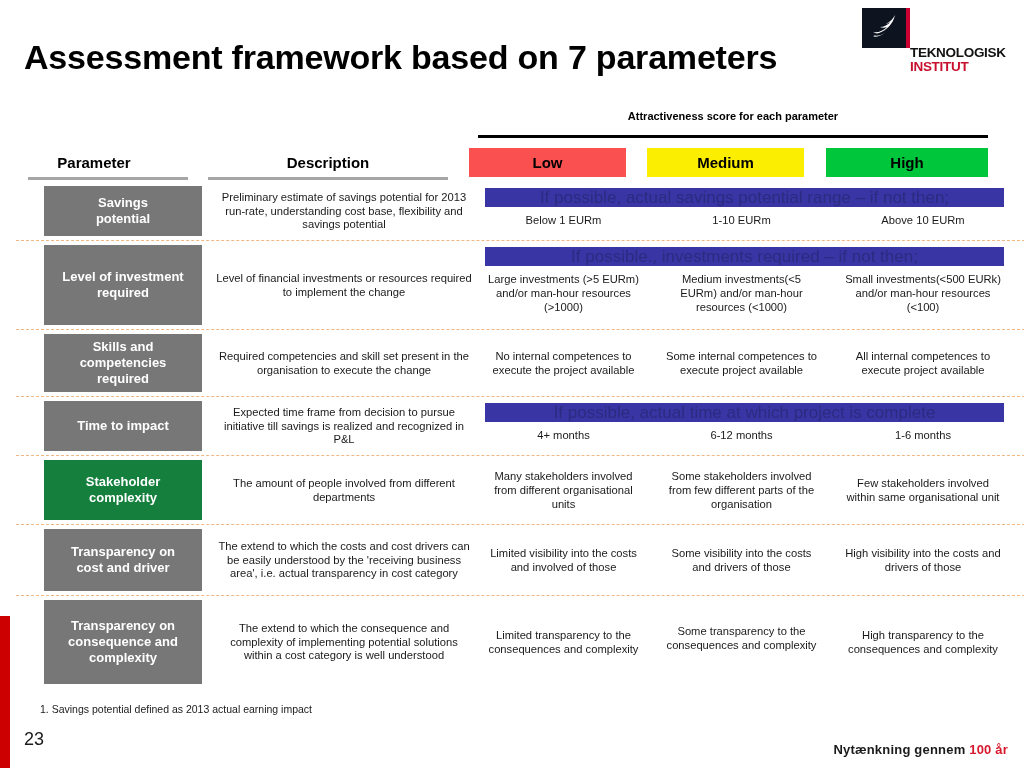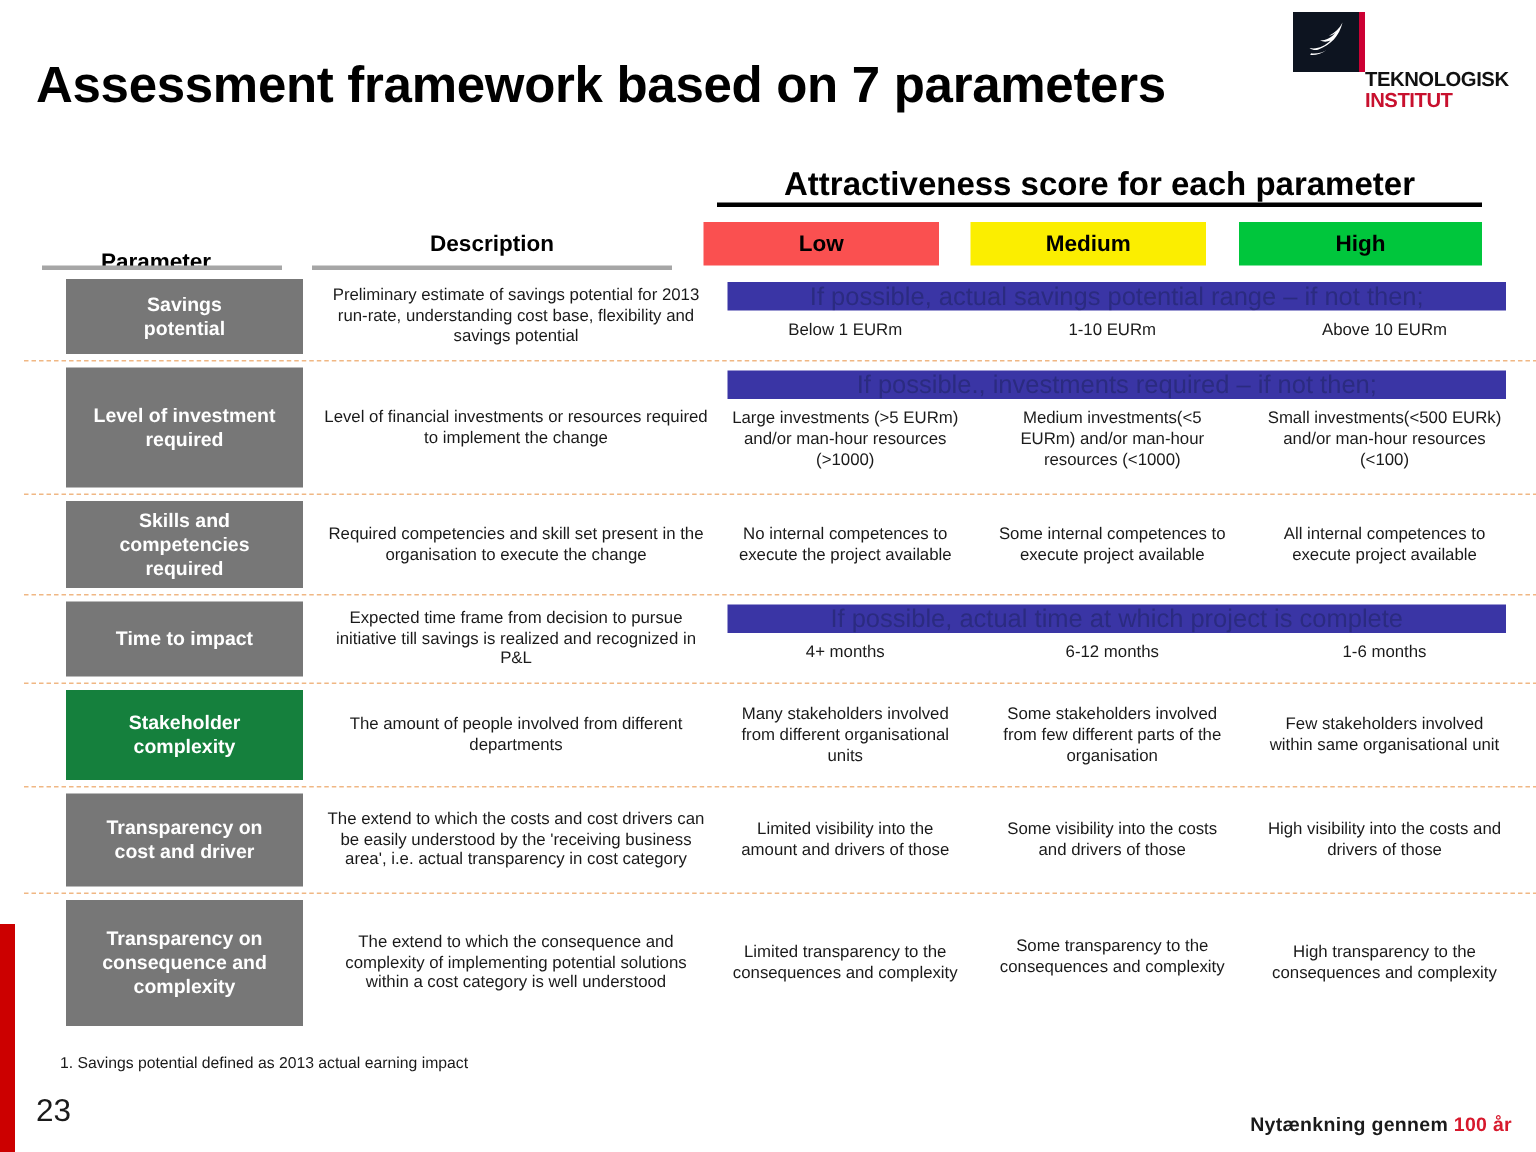--- a/index.html
+++ b/index.html
@@ -89,42 +89,42 @@
     display: block;
   }
 
   
   .score-heading {
     position: absolute;
     left: 478px;
     top: 110px;
     width: 510px;
     text-align: center;
-    font-size: 22px;
+    font-size: 11px;
     font-weight: bold;
     color: #000000;
   }
   .score-rule {
     position: absolute;
     left: 478px;
     top: 135px;
     width: 510px;
     height: 3px;
     background: #000000;
   }
 
   
   .col-head {
     position: absolute;
     font-size: 15px;
     font-weight: bold;
     text-align: center;
     color: #000000;
   }
-  .col-head.param  { left: 24px;  top: 154px; width: 160px; margin-top: 12px; }
+  .col-head.param  { left: 14px;  top: 154px; width: 160px; }
   .col-head.desc   { left: 208px; top: 154px; width: 240px; }
 
   .head-rule {
     position: absolute;
     height: 3px;
     background: #a6a6a6;
     top: 177px;
   }
   .head-rule.param { left: 28px;  width: 160px; }
   .head-rule.desc  { left: 208px; width: 240px; }
@@ -217,21 +217,21 @@
     position: absolute;
     left: 40px;
     top: 703px;
     font-size: 10.5px;
     color: #1a1a1a;
   }
   .page-num {
     position: absolute;
     left: 24px;
     top: 729px;
-    font-size: 21px;
+    font-size: 18px;
     color: #1a1a1a;
   }
   .tagline {
     position: absolute;
     right: 16px;
     top: 742px;
     font-size: 13px;
     font-weight: bold;
     letter-spacing: 0.2px;
     white-space: nowrap;
@@ -308,21 +308,21 @@
     <div class="row" style="height: 68px; border-bottom-color: rgb(240, 183, 132);">
       <div class="param-box" style="background: #15803d;">Stakeholder<br>complexity</div>
       <div class="desc-cell" style="top: 21px;">The amount of people involved from different departments</div>
       <div class="score-cell c0" style="top: 13px;">Many stakeholders involved from different organisational units</div>
       <div class="score-cell c1" style="top: 13px;">Some stakeholders involved from few different parts of the organisation</div>
       <div class="score-cell c2" style="top: 20px;">Few stakeholders involved within same organisational unit</div>
     </div>
     <div class="row" style="height: 70px; border-bottom-color: rgb(240, 183, 132);">
       <div class="param-box" style="background: rgb(119, 119, 119);">Transparency on<br>cost and driver</div>
       <div class="desc-cell" style="top: 15px;">The extend to which the costs and cost drivers can be easily understood by the 'receiving business area', i.e. actual transparency in cost category</div>
-      <div class="score-cell c0" style="top: 21px;">Limited visibility into the amount and drivers of those</div>
+      <div class="score-cell c0" style="top: 21px;">Limited visibility into the costs and involved of those</div>
       <div class="score-cell c1" style="top: 21px;">Some visibility into the costs and drivers of those</div>
       <div class="score-cell c2" style="top: 21px;">High visibility into the costs and drivers of those</div>
     </div>
     <div class="row" style="height: 92px; border-bottom-color: rgb(240, 183, 132);">
       <div class="param-box" style="background: rgb(119, 119, 119);">Transparency on<br>consequence and<br>complexity</div>
       <div class="desc-cell" style="top: 26px;">The extend to which the consequence and complexity of implementing potential solutions within a cost category is well understood</div>
       <div class="score-cell c0" style="top: 32px;">Limited transparency to the consequences and complexity</div>
       <div class="score-cell c1" style="top: 28px;">Some transparency to the consequences and complexity</div>
       <div class="score-cell c2" style="top: 32px;">High transparency to the consequences and complexity</div>
     </div>

